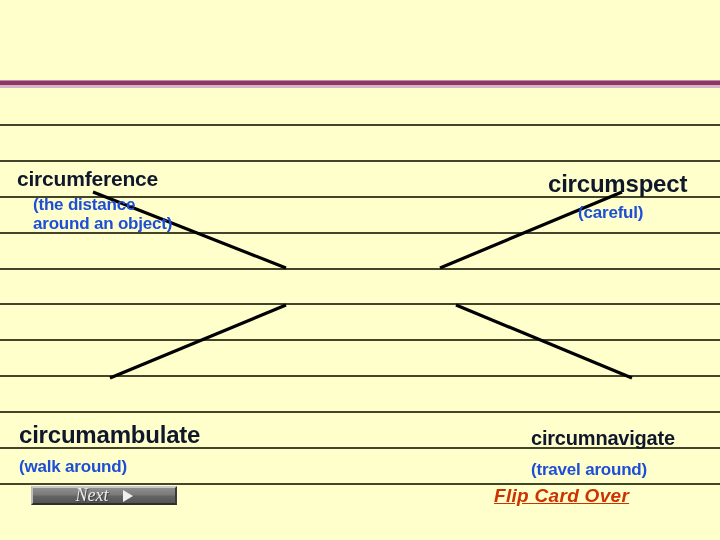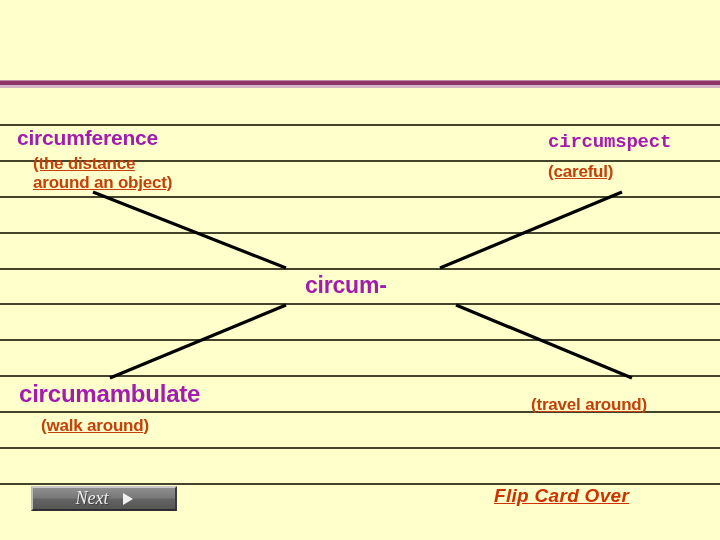--- a/index.html
+++ b/index.html
@@ -52,58 +52,58 @@
     height: 540px;
     pointer-events: none;
   }
 
   
   .word-block {
     position: absolute;
   }
   .word-term {
     font-weight: bold;
-    color: #a21caf;
+    color: #0f172a;
     white-space: nowrap;
     letter-spacing: -0.2px;
+    margin-top: 41px;
   }
   .word-def {
     font-weight: bold;
-    color: #c2410c;
+    color: #1d4ed8;
     white-space: pre;
     letter-spacing: -0.2px;
-    text-decoration: underline;
   }
 
   #block-circumference { left: 17px; top: 125px; }
   #block-circumference .word-term { font-size: 21px; line-height: 25px; }
   #block-circumference .word-def  { font-size: 17px; line-height: 19px; margin-left: 16px; margin-top: 4px; }
 
   #block-circumspect { left: 548px; top: 131px; }
-  #block-circumspect .word-term { font-size: 19px; line-height: 23px; font-family: Liberation Mono, monospace; }
-  #block-circumspect .word-def  { font-size: 17px; line-height: 19px; margin-top: 8px; font-weight: bold; }
+  #block-circumspect .word-term { font-size: 24px; line-height: 23px; }
+  #block-circumspect .word-def  { font-size: 17px; line-height: 19px; margin-left: 30px; margin-top: 8px; font-weight: bold; }
 
   #block-root { left: 305px; top: 272px; }
   #block-root .word-term { font-size: 23px; line-height: 27px; }
 
   #block-circumambulate { left: 19px; top: 382px; }
   #block-circumambulate .word-term { font-size: 24px; line-height: 24px; }
-  #block-circumambulate .word-def  { font-size: 17px; line-height: 19px; margin-left: 22px; margin-top: 10px; }
+  #block-circumambulate .word-def  { font-size: 17px; line-height: 19px; margin-top: 10px; }
 
   #block-circumnavigate { left: 531px; top: 385px; }
   #block-circumnavigate .word-term { font-size: 20px; line-height: 24px; }
   #block-circumnavigate .word-def  { font-size: 17px; line-height: 19px; margin-left: 0; margin-top: 10px; }
 
   
   #next-button {
     position: absolute;
     left: 31px;
     top: 486px;
     width: 146px;
-    height: 25px;
+    height: 19px;
     background: linear-gradient(180deg, #8e8e8e 0%, #7a7a7a 45%, #636363 55%, #555555 100%);
     border-top: 2px solid #c9c9c9;
     border-left: 2px solid #bdbdbd;
     border-right: 2px solid #3a3a3a;
     border-bottom: 2px solid #2e2e2e;
     box-sizing: border-box;
     display: flex;
     align-items: center;
     justify-content: center;
     gap: 14px;
@@ -173,30 +173,28 @@
     <div class="word-term">circumference</div>
     <div class="word-def">(the distance
 around an object)</div>
   </div>
 
   <div class="word-block" id="block-circumspect">
     <div class="word-term">circumspect</div>
     <div class="word-def">(careful)</div>
   </div>
 
-  <div class="word-block" id="block-root">
-    <div class="word-term">circum-</div>
-  </div>
 
   <div class="word-block" id="block-circumambulate">
     <div class="word-term">circumambulate</div>
     <div class="word-def">(walk around)</div>
   </div>
 
   <div class="word-block" id="block-circumnavigate">
+    <div class="word-term">circumnavigate</div>
     <div class="word-def">(travel around)</div>
   </div>
 
   <div id="next-button">
     <span id="next-label">Next</span>
     <span id="next-arrow"></span>
   </div>
 
   <a id="flip-link" href="#" style="color: rgb(204, 51, 0);">Flip Card Over</a>
 

